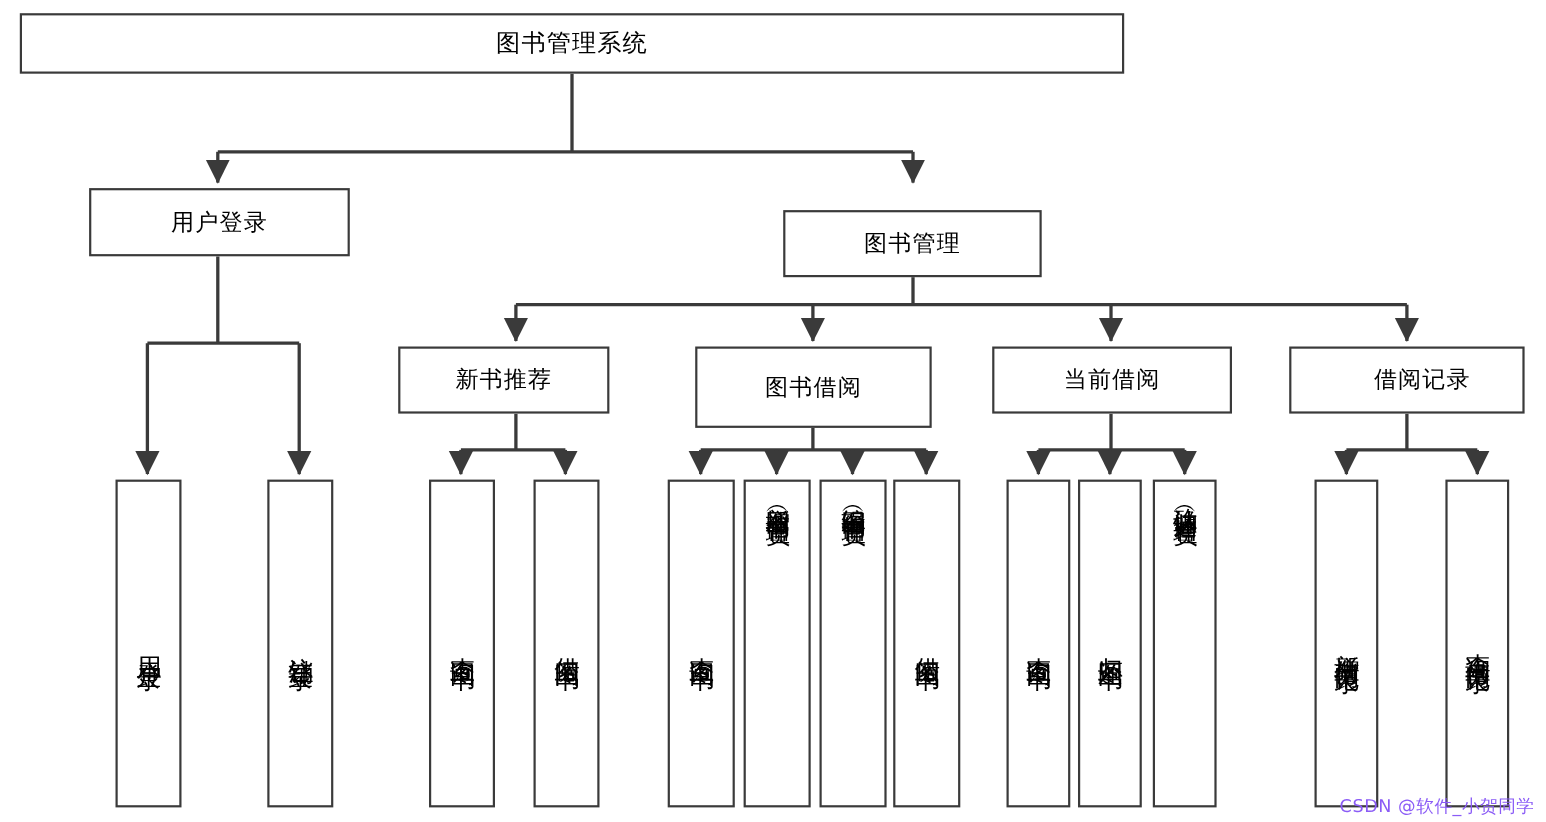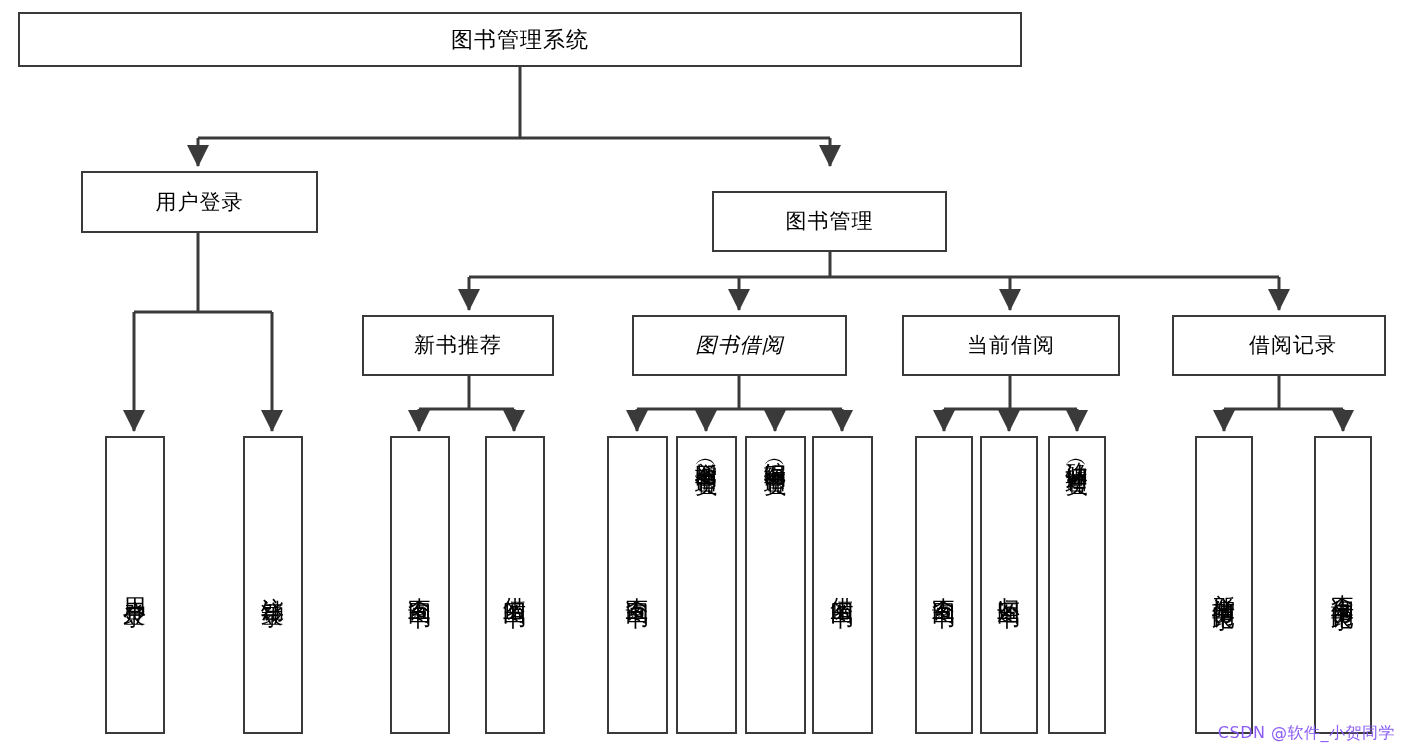--- a/index.html
+++ b/index.html
@@ -143,21 +143,21 @@
   </div>
 
   <div class="node" style="left:712px; top:171px; width:235px; height:61px;margin-top:20px;">
     <span class="label">图书管理</span>
   </div>
 
   <div class="node" style="left:362px; top:315px; width:192px; height:61px;">
     <span class="label">新书推荐</span>
   </div>
 
-  <div class="node" style="left:632px; top:315px; width:215px; height:61px;font-style:italic;">
+  <div class="node" style="left:632px; top:315px; width:215px; height:74px;">
     <span class="label">图书借阅</span>
   </div>
 
   <div class="node" style="left:902px; top:315px; width:218px; height:61px;">
     <span class="label">当前借阅</span>
   </div>
 
   <div class="node" style="left:1172px; top:315px; width:214px; height:61px;padding-left:28px;">
     <span class="label">借阅记录</span>
   </div>

